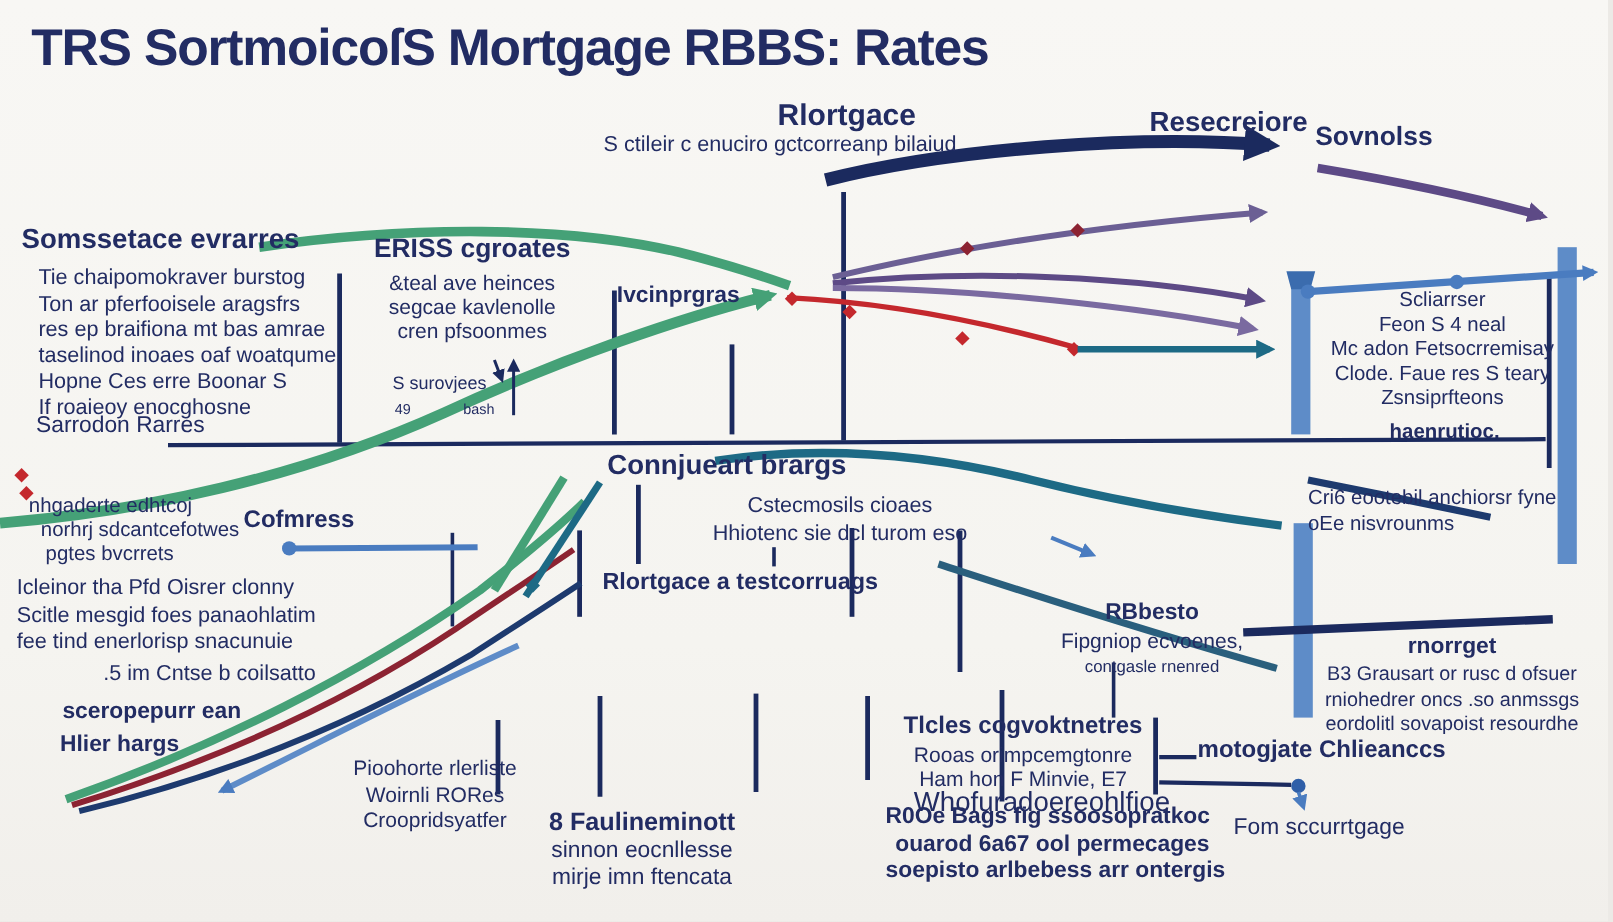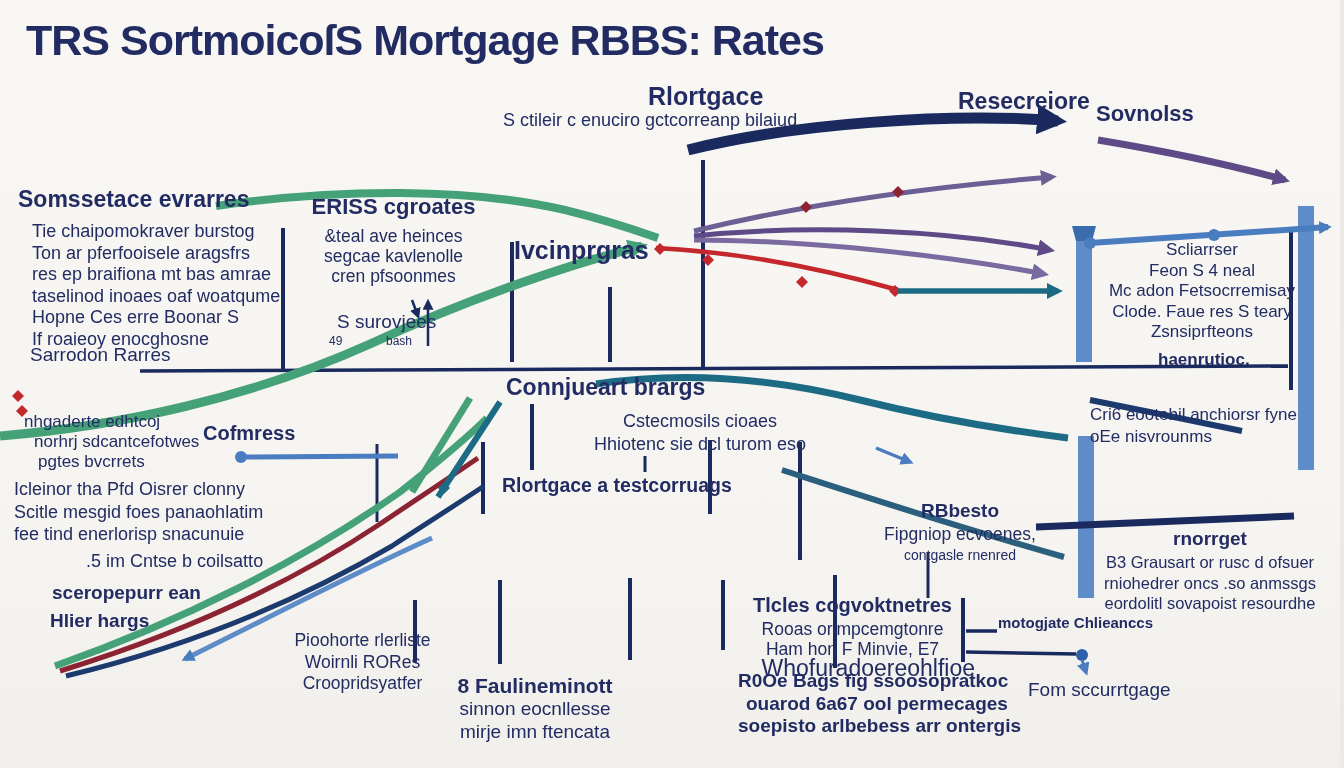--- a/index.html
+++ b/index.html
@@ -144,25 +144,25 @@
   </div>
   <div class="lbl" style="left:30px;top:344px;font-size:19px;">Sarrodon Rarres</div>
 
   <div class="blk c" style="left:296px;top:194px;width:195px;">
     <div class="b" style="font-size:22px;">ERISS cgroates</div>
     <div style="font-size:17.5px;line-height:20px;margin-top:6px;">&amp;teal ave heinces</div>
     <div style="font-size:17.5px;line-height:20px;">segcae kavlenolle</div>
     <div style="font-size:17.5px;line-height:20px;">cren pfsoonmes</div>
   </div>
 
-  <div class="lbl" style="left:337px;top:311px;font-size:19px;">S surovjees</div>
+  <div class="lbl" style="left:327px;top:311px;font-size:15px;">S surovjees</div>
   <div class="lbl" style="left:329px;top:334px;font-size:12px;">49</div>
   <div class="lbl" style="left:386px;top:334px;font-size:12px;">bash</div>
 
-  <div class="lbl b" style="left:514px;top:236px;font-size:25px;">Ivcinprgras</div>
+  <div class="lbl b" style="left:514px;top:236px;font-size:19px;">Ivcinprgras</div>
 
   <div class="blk c" style="left:1082px;top:240px;width:240px;font-size:17px;line-height:20.5px;">
     <div>Scliarrser</div>
     <div>Feon S 4 neal</div>
     <div>Mc adon Fetsocrremisay</div>
     <div>Clode. Faue res S teary</div>
     <div>Zsnsiprfteons</div>
   </div>
   <div class="lbl b" style="left:1158px;top:350px;font-size:17px;">haenrutioc.</div>
 
@@ -210,21 +210,21 @@
     <div style="font-size:16.5px;line-height:20.5px;">eordolitl sovapoist resourdhe</div>
   </div>
 
   <div class="blk c" style="left:730px;top:594px;width:245px;">
     <div class="b" style="font-size:20px;">Tlcles cogvoktnetres</div>
     <div style="font-size:17.5px;line-height:19.5px;margin-top:3px;">Rooas orimpcemgtonre</div>
     <div style="font-size:17.5px;line-height:19.5px;">Ham hon F Minvie, E7</div>
     <div style="font-size:23px;line-height:19.5px;text-align:right;">Whofuradoereohlfioe</div>
   </div>
 
-  <div class="lbl b" style="left:998px;top:614px;font-size:15px;">motogjate Chlieanccs</div>
+  <div class="lbl b" style="left:998px;top:614px;font-size:20px;">motogjate Chlieanccs</div>
 
   <div class="blk c" style="left:290px;top:630px;width:145px;font-size:17.5px;line-height:21.5px;">
     <div>Pioohorte rlerliste</div>
     <div>Woirnli RORes</div>
     <div>Croopridsyatfer</div>
   </div>
 
   <div class="blk c" style="left:400px;top:674px;width:270px;">
     <div class="b" style="font-size:21px;">8 Faulineminott</div>
     <div style="font-size:19px;line-height:22.5px;">sinnon eocnllesse</div>

